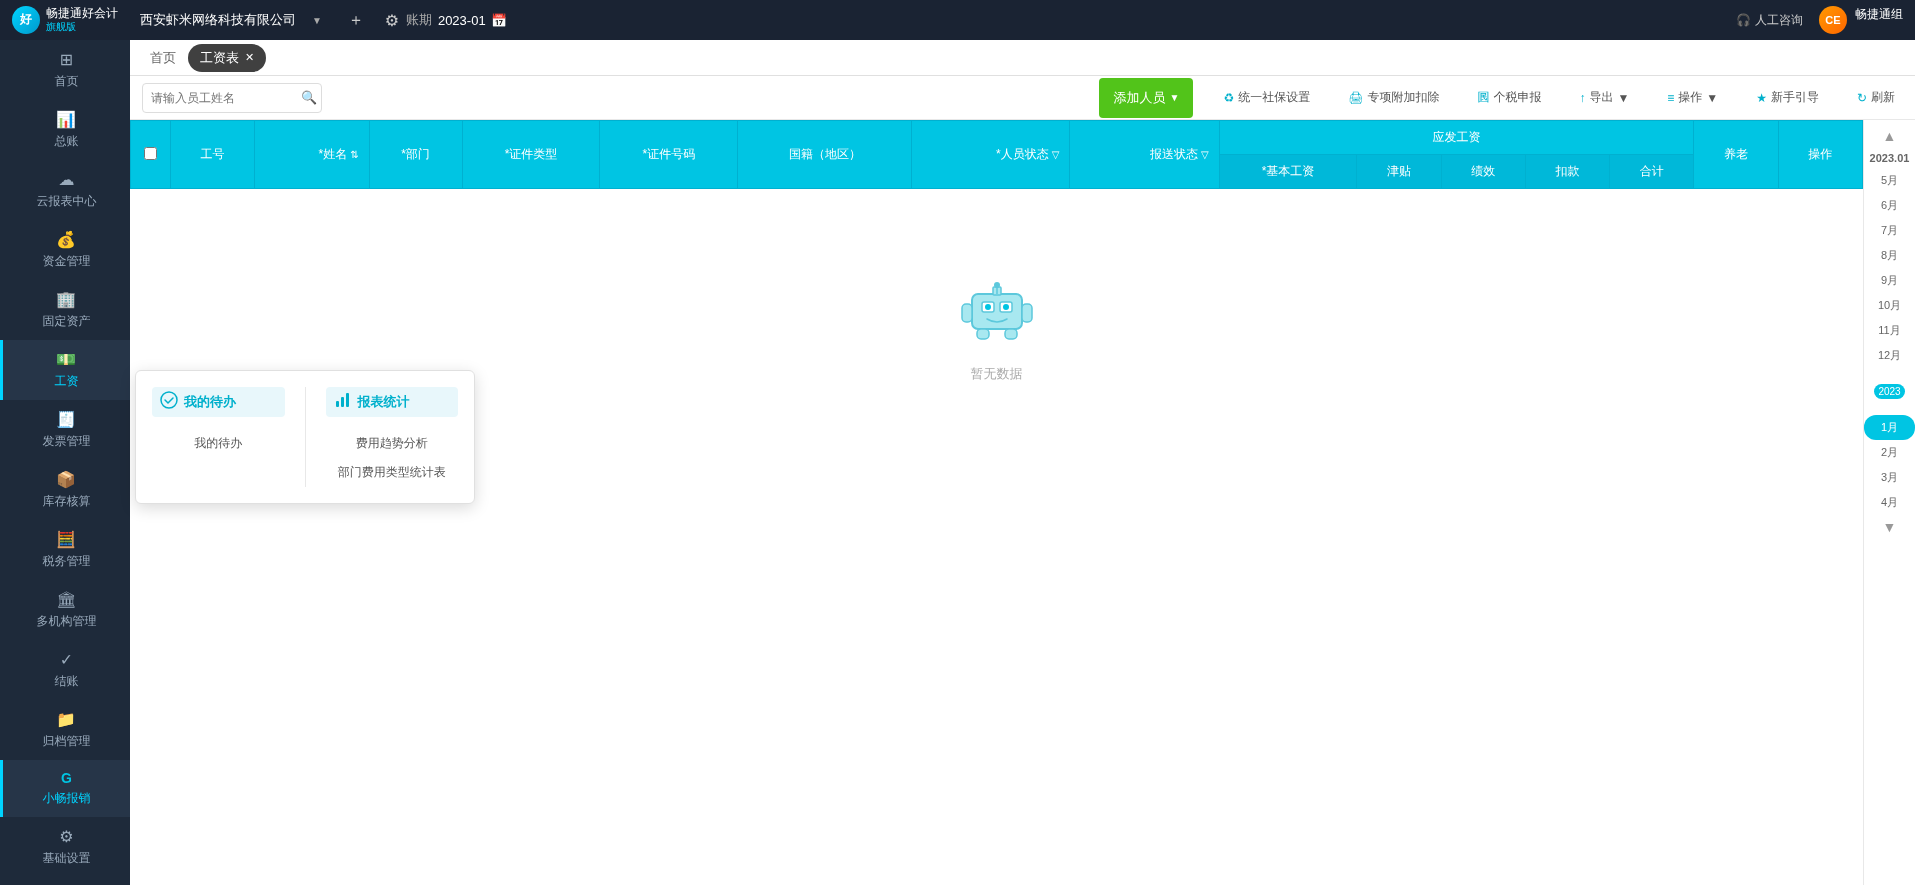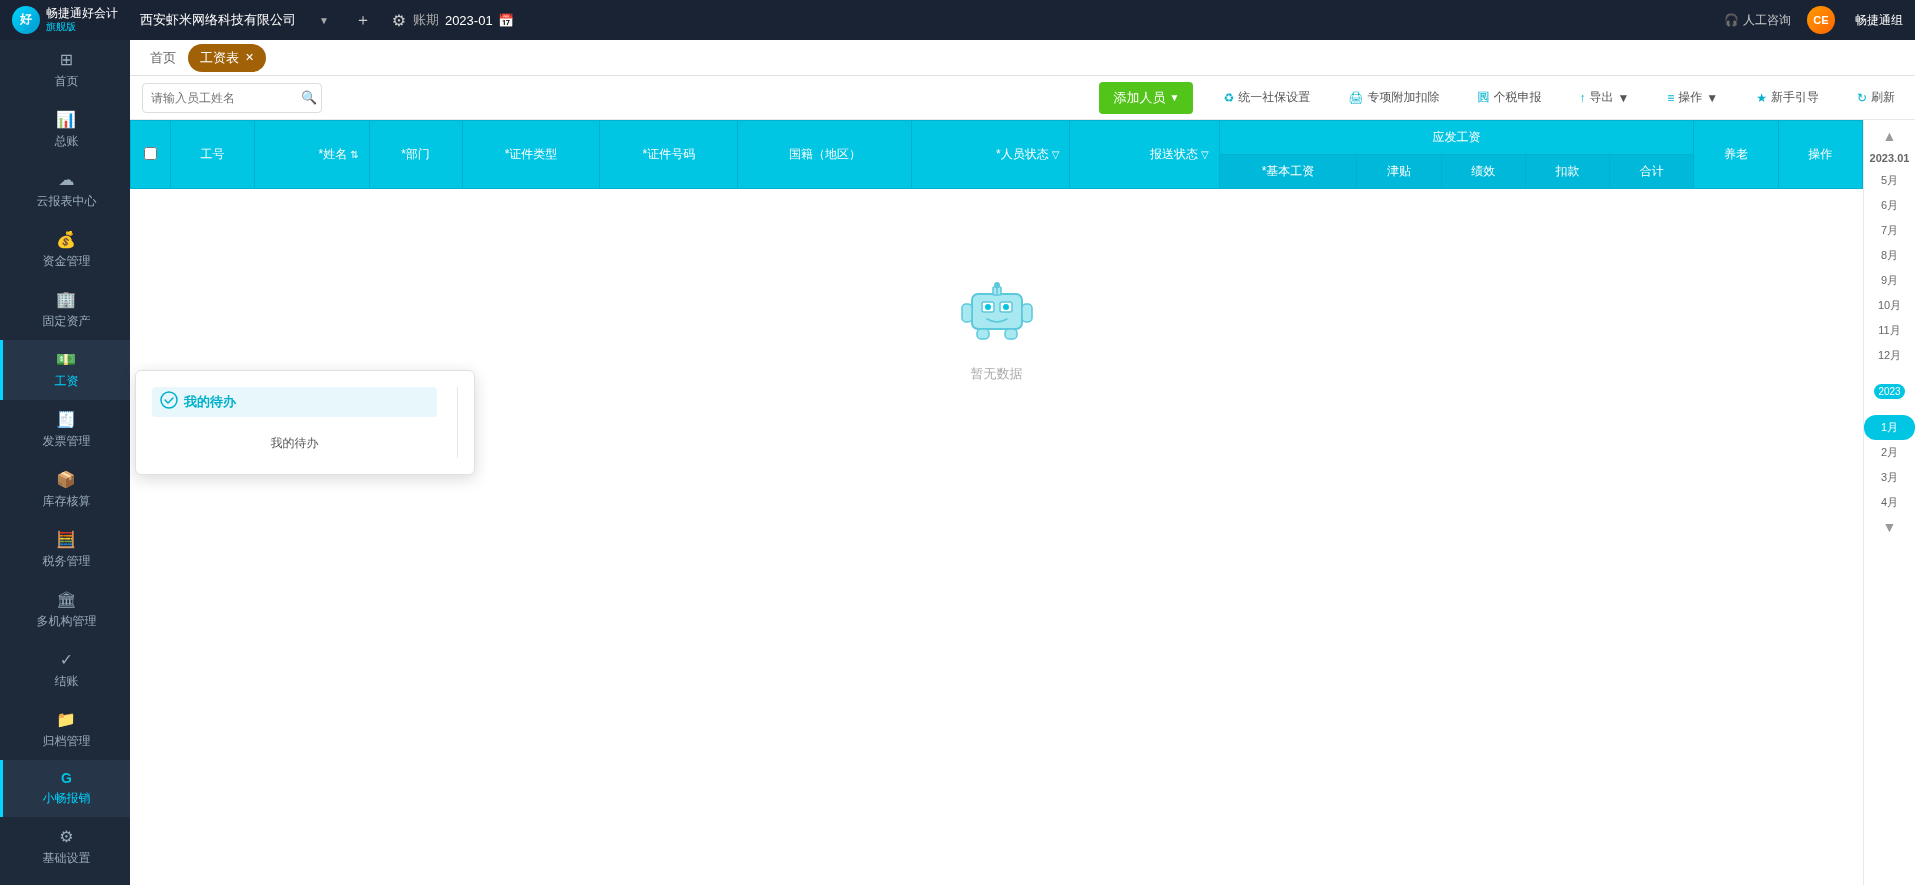--- a/index.html
+++ b/index.html
@@ -23,21 +23,21 @@
     .logo-icon {
       width: 28px; height: 28px;
       background: linear-gradient(135deg, #00d4ff, #0099cc);
       border-radius: 50%;
       display: flex; align-items: center; justify-content: center;
       color: white; font-size: 12px; font-weight: bold;
     }
     .logo-text { color: white; font-size: 12px; line-height: 1.2; }
     .logo-sub { color: #00d4ff; font-size: 10px; }
     .company-selector {
-      display: flex; align-items: center; gap: 23px;
+      display: flex; align-items: center; gap: 16px;
       color: white; font-size: 13px; cursor: pointer;
       padding: 4px 8px;
     }
     .company-selector .chevron { color: #aaa; font-size: 10px; }
     .header-actions {
       display: flex; align-items: center; gap: 8px; margin-left: 12px;
     }
     .header-btn {
       background: none; border: none; color: #ccc; cursor: pointer;
       font-size: 16px; width: 28px; height: 28px; display: flex; align-items: center; justify-content: center;
@@ -48,21 +48,21 @@
     .period-label { color: #aaa; }
     .right-header {
       margin-left: auto;
       display: flex; align-items: center; gap: 16px;
     }
     .service-btn {
       display: flex; align-items: center; gap: 4px;
       color: #ccc; font-size: 12px; cursor: pointer;
     }
     .user-area {
-      display: flex; align-items: center; gap: 20px; cursor: pointer;
+      display: flex; align-items: flex-start; gap: 8px; cursor: pointer;
     }
     .user-avatar {
       width: 28px; height: 28px; border-radius: 50%;
       background: linear-gradient(135deg, #ff9900, #ff6600);
       display: flex; align-items: center; justify-content: center;
       color: white; font-size: 11px; font-weight: bold;
     }
     .user-name { color: white; font-size: 12px; }
 
     
@@ -117,21 +117,21 @@
     .tab-item {
       height: 28px;
       padding: 0 12px;
       display: flex; align-items: center; gap: 6px;
       border-radius: 4px;
       cursor: pointer;
       font-size: 13px;
       color: #666;
     }
     .tab-item.active {
-      background: #a16207;
+      background: #404040;
       color: white;
       border-radius: 14px;
     }
     .tab-close { font-size: 11px; cursor: pointer; }
 
     
     .toolbar {
       height: 44px;
       background: #fff;
       display: flex;
@@ -153,21 +153,21 @@
     .search-input-wrap input {
       border: none; outline: none; font-size: 12px; color: #999; width: 150px;
     }
     .search-icon { color: #999; font-size: 13px; }
     .spacer { flex: 1; }
     .add-btn {
       background: #52c41a;
       color: white;
       border: none;
       border-radius: 4px;
-      height: 32px;
+      height: 40px;
       padding: 0 14px;
       font-size: 13px;
       cursor: pointer;
       display: flex; align-items: center; gap: 4px;
     }
     .add-btn .dropdown-arrow { font-size: 10px; }
     .toolbar-action {
       display: flex; align-items: center; gap: 4px;
       color: #555; font-size: 12px; cursor: pointer;
       padding: 4px 8px;
@@ -600,14 +600,32 @@
         </span>
         <span>我的待办</span>
       </div>
       <div class="popup-item">
         <span>我的待办</span>
       </div>
     </div>
 
     <div class="popup-divider"></div>
 
+    <div class="popup-col">
+      <div class="popup-col-title active-section">
+        <span class="popup-col-icon">
+          <svg width="18" height="18" viewBox="0 0 18 18" fill="none">
+            <rect x="2" y="10" width="3" height="6" rx="1" fill="#00b0cc"></rect>
+            <rect x="7" y="6" width="3" height="10" rx="1" fill="#00b0cc"></rect>
+            <rect x="12" y="2" width="3" height="14" rx="1" fill="#00b0cc"></rect>
+          </svg>
+        </span>
+        <span>报表统计</span>
+      </div>
+      <div class="popup-item">
+        <span>费用趋势分析</span>
+      </div>
+      <div class="popup-item">
+        <span>部门费用类型统计表</span>
+      </div>
+    </div>
   </div>
 </div>
 
 </body></html>

